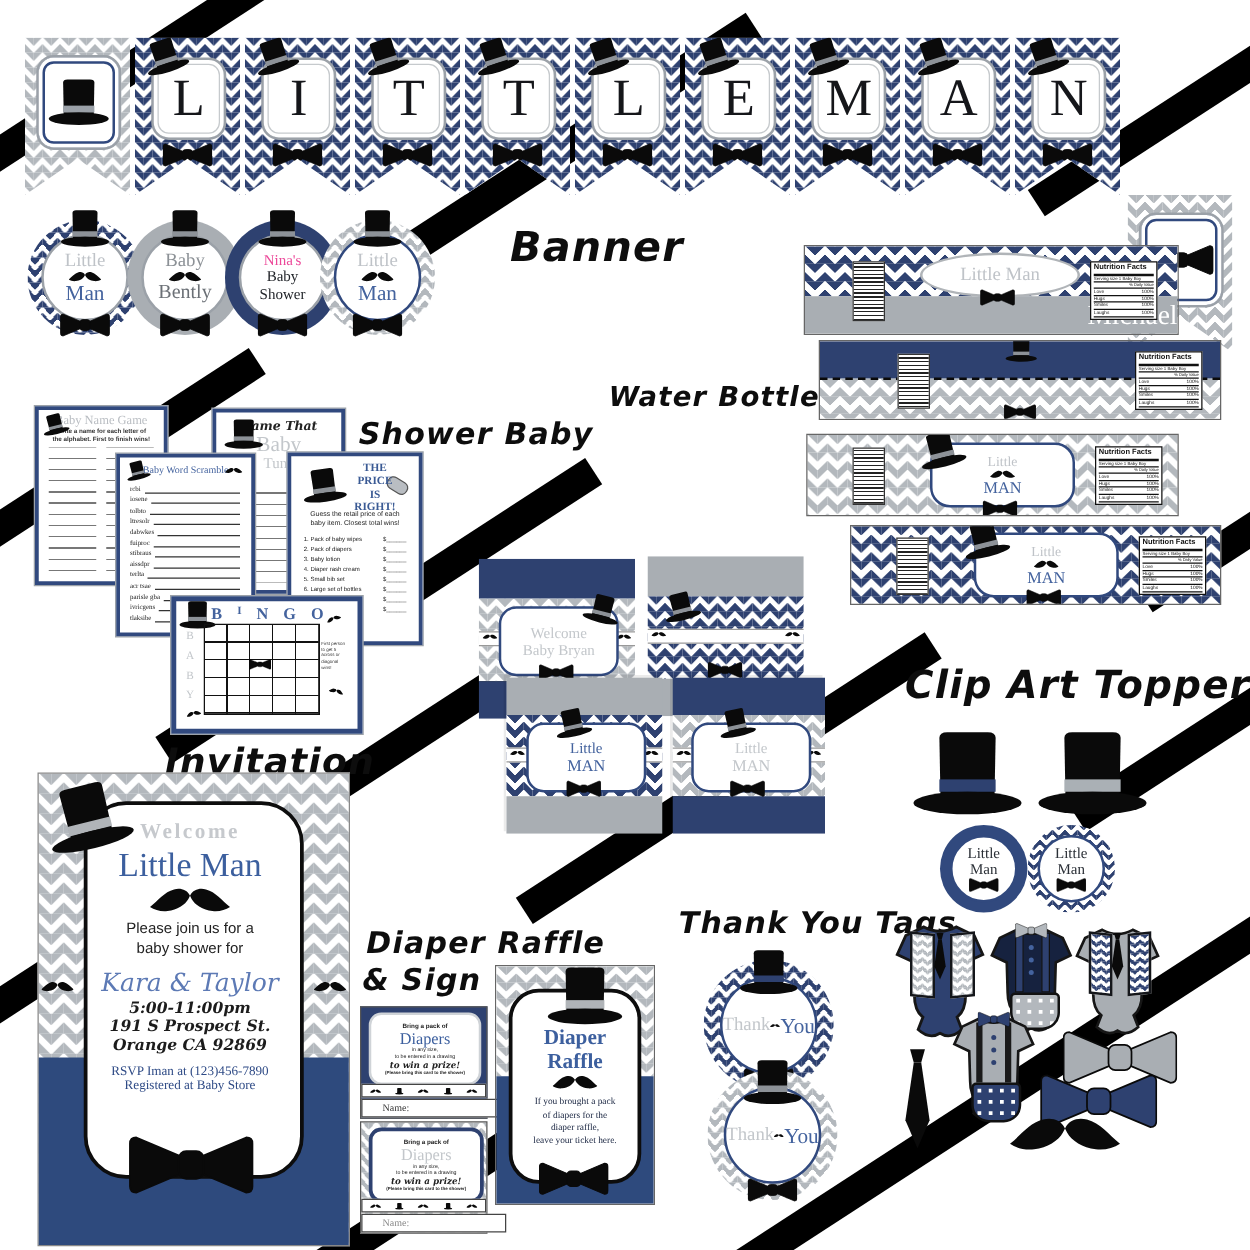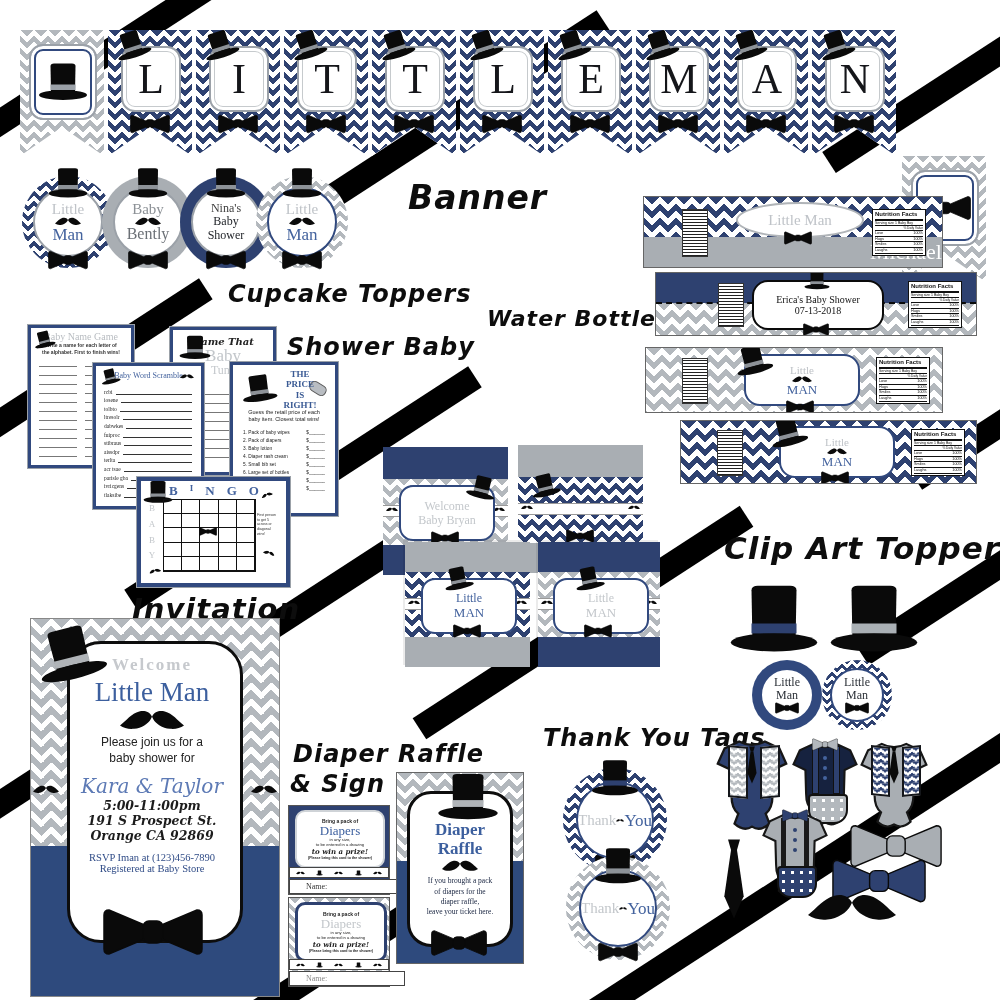--- a/index.html
+++ b/index.html
@@ -283,21 +283,21 @@
       </div>
       <svg class="s" style="left:26px;top:-10px;width:40px;height:34px;color:#8d9298;">
           <use href="#tophat"></use>
         </svg>
       <svg class="s" style="left:26px;top:74px;width:40px;height:20px;color:#0a0a0a;">
           <use href="#bowtie"></use>
         </svg>
     </div>
     <div class="s topper" style="left:180px;top:176px;background:#2e4170;">
       <div class="in">
-        <div class="serif" style="font-size:12px;color:#404040;line-height:1.1;">Nina's</div>
+        <div class="serif" style="font-size:12px;color:#ec4899;line-height:1.1;">Nina's</div>
         <div class="serif" style="font-size:12px;color:#22252a;line-height:1.1;">Baby</div>
         <div class="serif" style="font-size:12px;color:#22252a;line-height:1.1;">Shower</div>
       </div>
       <svg class="s" style="left:26px;top:-10px;width:40px;height:34px;color:#8d9298;">
           <use href="#tophat"></use>
         </svg>
       <svg class="s" style="left:26px;top:74px;width:40px;height:20px;color:#0a0a0a;">
           <use href="#bowtie"></use>
         </svg>
     </div>
@@ -309,21 +309,20 @@
           </svg>
         <div class="serif" style="font-size:17px;color:#44639e;line-height:1;">Man</div>
       </div>
       <svg class="s" style="left:26px;top:-10px;width:40px;height:34px;color:#8d9298;">
           <use href="#tophat"></use>
         </svg>
       <svg class="s" style="left:26px;top:74px;width:40px;height:20px;color:#0a0a0a;">
           <use href="#bowtie"></use>
         </svg>
     </div>
-    <div class="s lbl" style="left:228px;top:280px;font-size:24px;">Cupcake Toppers</div>
 
     <div class="s lbl" style="left:487px;top:306px;font-size:22px;">Water Bottle Labels</div>
 
     <div class="s wlabel" style="left:643px;top:196px;width:298px;height:70px;">
       <div class="s chev n" style="left:0;top:0;width:100%;height:40px;"></div>
       <div class="s" style="left:0;top:40px;width:100%;height:30px;background:#a9aeb3;">
         <div class="serif" style="text-align:right;color:#fff;font-size:22px;line-height:30px;">Michael</div>
       </div>
       <div class="s" style="left:92px;top:5px;width:124px;height:32px;background:#fff;border:2px solid #b0b4b8;border-radius:50%;display:flex;align-items:center;justify-content:center;">
         <span class="serif" style="font-size:15px;color:#bfc3c8;">Little Man</span>
@@ -355,24 +354,20 @@
               <span>100%</span>
             </div>
           </div>
       </div>
     </div>
 
     <div class="s wlabel" style="left:655px;top:272px;width:320px;height:62px;">
       <div class="s" style="left:0;top:0;width:100%;height:30px;background:#2e4170;"></div>
       <div class="s chev g" style="left:0;top:30px;width:100%;height:32px;"></div>
       <div class="s" style="left:0;top:29px;width:100%;border-top:2px dashed #0a0a0a;"></div>
-      <div class="s" style="left:96px;top:7px;width:128px;height:46px;background:#fff;border:2px solid #0a0a0a;border-radius:16px;display:flex;flex-direction:column;align-items:center;justify-content:center;">
-        <span class="serif" style="font-size:10px;color:#111;">Erica's Baby Shower</span>
-        <span class="serif" style="font-size:10px;color:#111;">07-13-2018</span>
-      </div>
       <svg class="s" style="left:148px;top:-4px;width:26px;height:22px;color:#8d9298;">
           <use href="#tophat"></use>
         </svg>
       <svg class="s" style="left:147px;top:50px;width:26px;height:13px;color:#0a0a0a;">
           <use href="#bowtie"></use>
         </svg>
       <div class="s barcode" style="left:62px;top:10px;width:24px;height:42px;"></div>
       <div class="s nutri" style="left:252px;top:8px;">
         <div class="nt">Nutrition Facts</div>
         <div class="ns">Serving size  1 Baby Boy</div>

